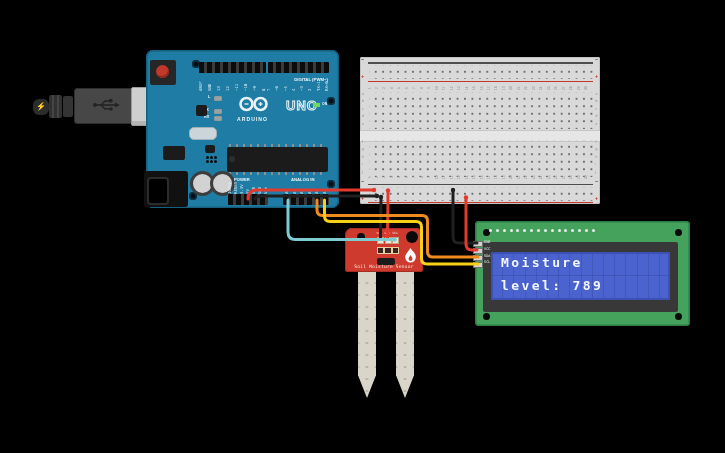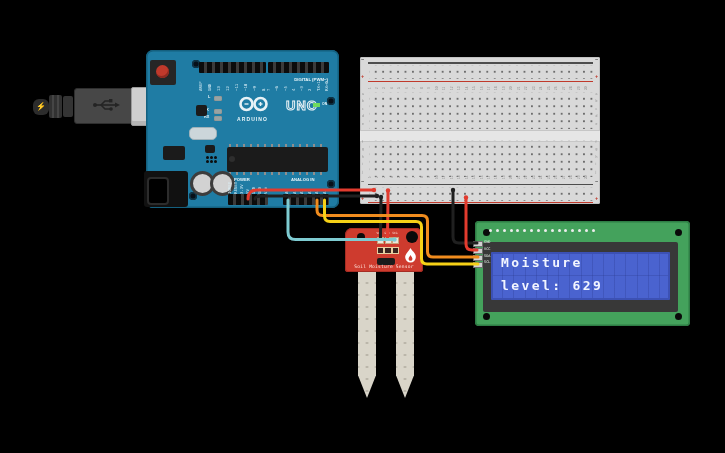--- a/index.html
+++ b/index.html
@@ -363,21 +363,21 @@
       <span></span>
       <span></span>
       <span></span>
       <span></span>
       <span></span>
       <span></span>
     </div>
   <div class="abs lcd-bezel"></div>
   <div class="abs lcd-screen">
     <span class="abs lcd-text" style="left:10px;top:3px">Moisture</span>
-    <span class="abs lcd-text" style="left:10px;top:26px">level: 629</span>
+    <span class="abs lcd-text" style="left:10px;top:26px">level: 789</span>
   </div>
   <div class="abs lcd-sidepad" style="left:473px;top:241px"></div>
   <div class="abs lcd-sidepad" style="left:473px;top:248px"></div>
   <div class="abs lcd-sidepad" style="left:473px;top:255px"></div>
   <div class="abs lcd-sidepad" style="left:473px;top:262px"></div>
   <div class="abs lcd-sidelabels" style="left:484px;top:241px;height:24px">
       <span>GND</span>
       <span>VCC</span>
       <span>SDA</span>
       <span>SCL</span>

